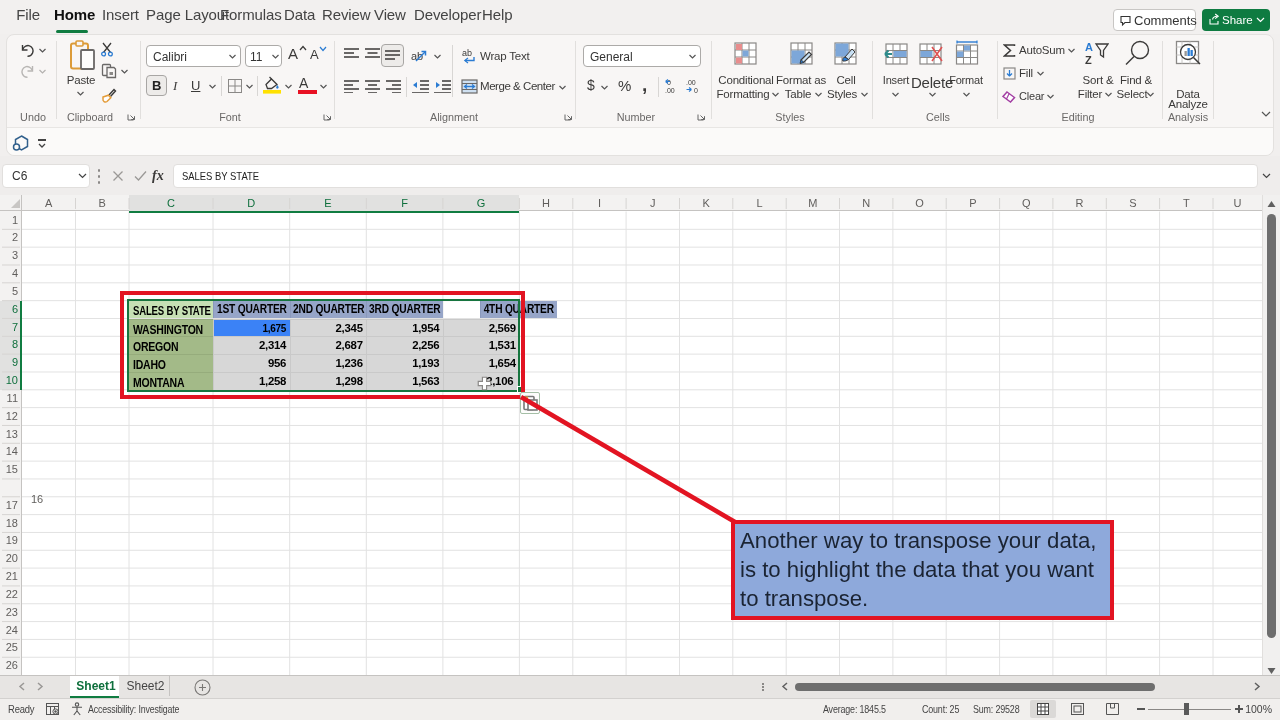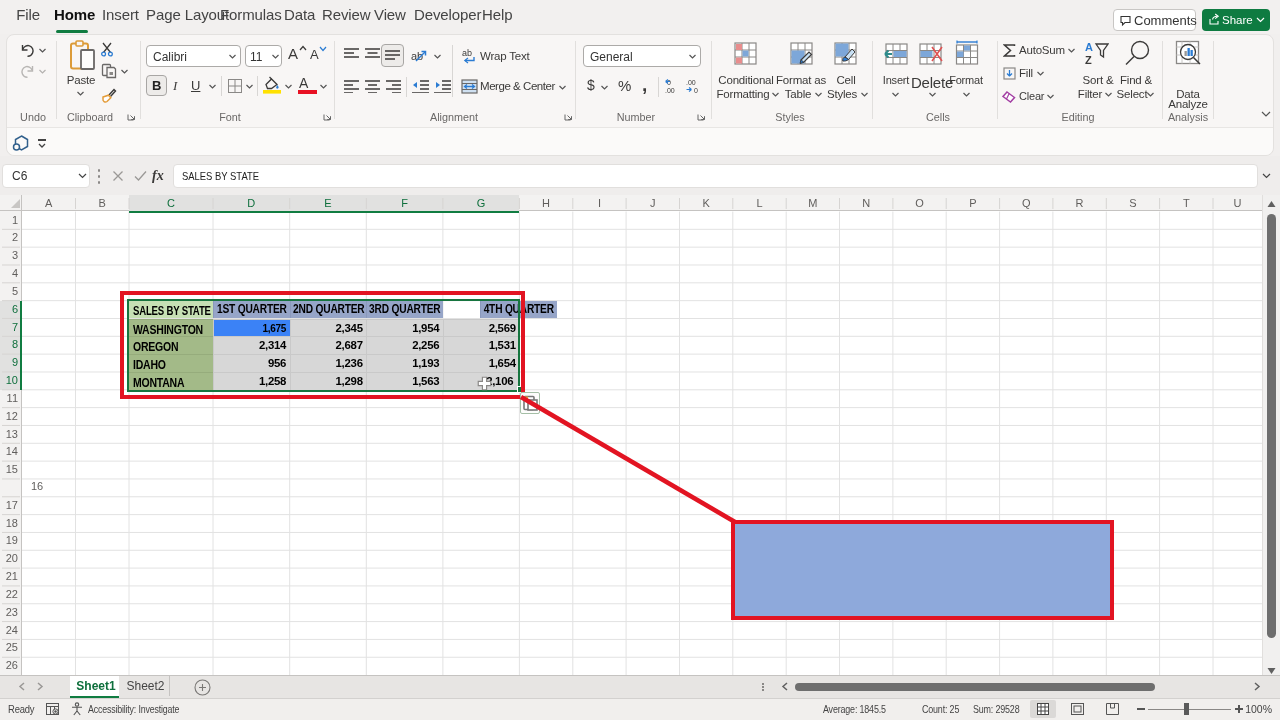--- a/index.html
+++ b/index.html
@@ -539,21 +539,21 @@
   <div class="rowhdr" style="top:300.6px;height:17.83px;line-height:17.83px;color:#0e6f3c;">6</div>
   <div class="rowhdr" style="top:318.5px;height:17.83px;line-height:17.83px;color:#0e6f3c;">7</div>
   <div class="rowhdr" style="top:336.3px;height:17.83px;line-height:17.83px;color:#0e6f3c;">8</div>
   <div class="rowhdr" style="top:354.1px;height:17.83px;line-height:17.83px;color:#0e6f3c;">9</div>
   <div class="rowhdr" style="top:372.0px;height:17.83px;line-height:17.83px;color:#0e6f3c;">10</div>
   <div class="rowhdr" style="top:389.8px;height:17.83px;line-height:17.83px;color:#605e5c;">11</div>
   <div class="rowhdr" style="top:407.6px;height:17.83px;line-height:17.83px;color:#605e5c;">12</div>
   <div class="rowhdr" style="top:425.5px;height:17.83px;line-height:17.83px;color:#605e5c;">13</div>
   <div class="rowhdr" style="top:443.3px;height:17.83px;line-height:17.83px;color:#605e5c;">14</div>
   <div class="rowhdr" style="top:461.1px;height:17.83px;line-height:17.83px;color:#605e5c;">15</div>
-  <div class="rowhdr" style="top:478px;height:21px;line-height:17.83px;color:#605e5c;padding-left:31px;">16</div>
+  <div class="rowhdr" style="top:491px;height:21px;line-height:17.83px;color:#605e5c;padding-left:31px;">16</div>
   <div class="rowhdr" style="top:496.8px;height:17.83px;line-height:17.83px;color:#605e5c;">17</div>
   <div class="rowhdr" style="top:514.6px;height:17.83px;line-height:17.83px;color:#605e5c;">18</div>
   <div class="rowhdr" style="top:532.4px;height:17.83px;line-height:17.83px;color:#605e5c;">19</div>
   <div class="rowhdr" style="top:550.3px;height:17.83px;line-height:17.83px;color:#605e5c;">20</div>
   <div class="rowhdr" style="top:568.1px;height:17.83px;line-height:17.83px;color:#605e5c;">21</div>
   <div class="rowhdr" style="top:585.9px;height:17.83px;line-height:17.83px;color:#605e5c;">22</div>
   <div class="rowhdr" style="top:603.8px;height:17.83px;line-height:17.83px;color:#605e5c;">23</div>
   <div class="rowhdr" style="top:621.6px;height:17.83px;line-height:17.83px;color:#605e5c;">24</div>
   <div class="rowhdr" style="top:639.4px;height:17.83px;line-height:17.83px;color:#605e5c;">25</div>
   <div class="rowhdr" style="top:657.2px;height:17.83px;line-height:17.83px;color:#605e5c;">26</div>
@@ -632,20 +632,21 @@
 
   <svg class="abs" style="left:519px;top:394px;" width="222" height="132" viewBox="0 0 222 132">
       <line x1="2" y1="3" x2="216" y2="128" stroke="#e21422" stroke-width="4.6"></line>
     </svg>
 
   <svg class="abs" style="left:477px;top:376px;" width="15" height="15" viewBox="0 0 18 18">
       <path d="M6.5 1.5 H11.5 V6.5 H16.5 V11.5 H11.5 V16.5 H6.5 V11.5 H1.5 V6.5 H6.5 Z" fill="#fff" stroke="#8a8886" stroke-width="1.4"></path>
     </svg>
 
   <div class="abs" style="left:731px;top:520px;width:383px;height:100px;background:#8ea9db;border:4px solid #e21422;"></div>
+  <div class="abs" style="left:740px;top:526px;width:380px;font-size:22.2px;line-height:29px;color:#1b2433;">Another way to transpose your data,<br>is to highlight the data that you want<br>to transpose.</div>
 
   <div class="abs" style="left:1262px;top:195px;width:18px;height:480px;background:#f1f0ef;border-left:1px solid #e1dfdd;"></div>
   <svg class="abs" style="left:1267px;top:200px;" width="9" height="8" viewBox="0 0 9 8">
       <path d="M4.5 1 L8.5 7 H0.5 Z" fill="#606060"></path>
     </svg>
   <div class="abs" style="left:1267px;top:214px;width:9px;height:424px;background:#6e6e6e;border-radius:5px;"></div>
   <svg class="abs" style="left:1267px;top:667px;" width="9" height="8" viewBox="0 0 9 8">
       <path d="M4.5 7 L8.5 1 H0.5 Z" fill="#606060"></path>
     </svg>
 

